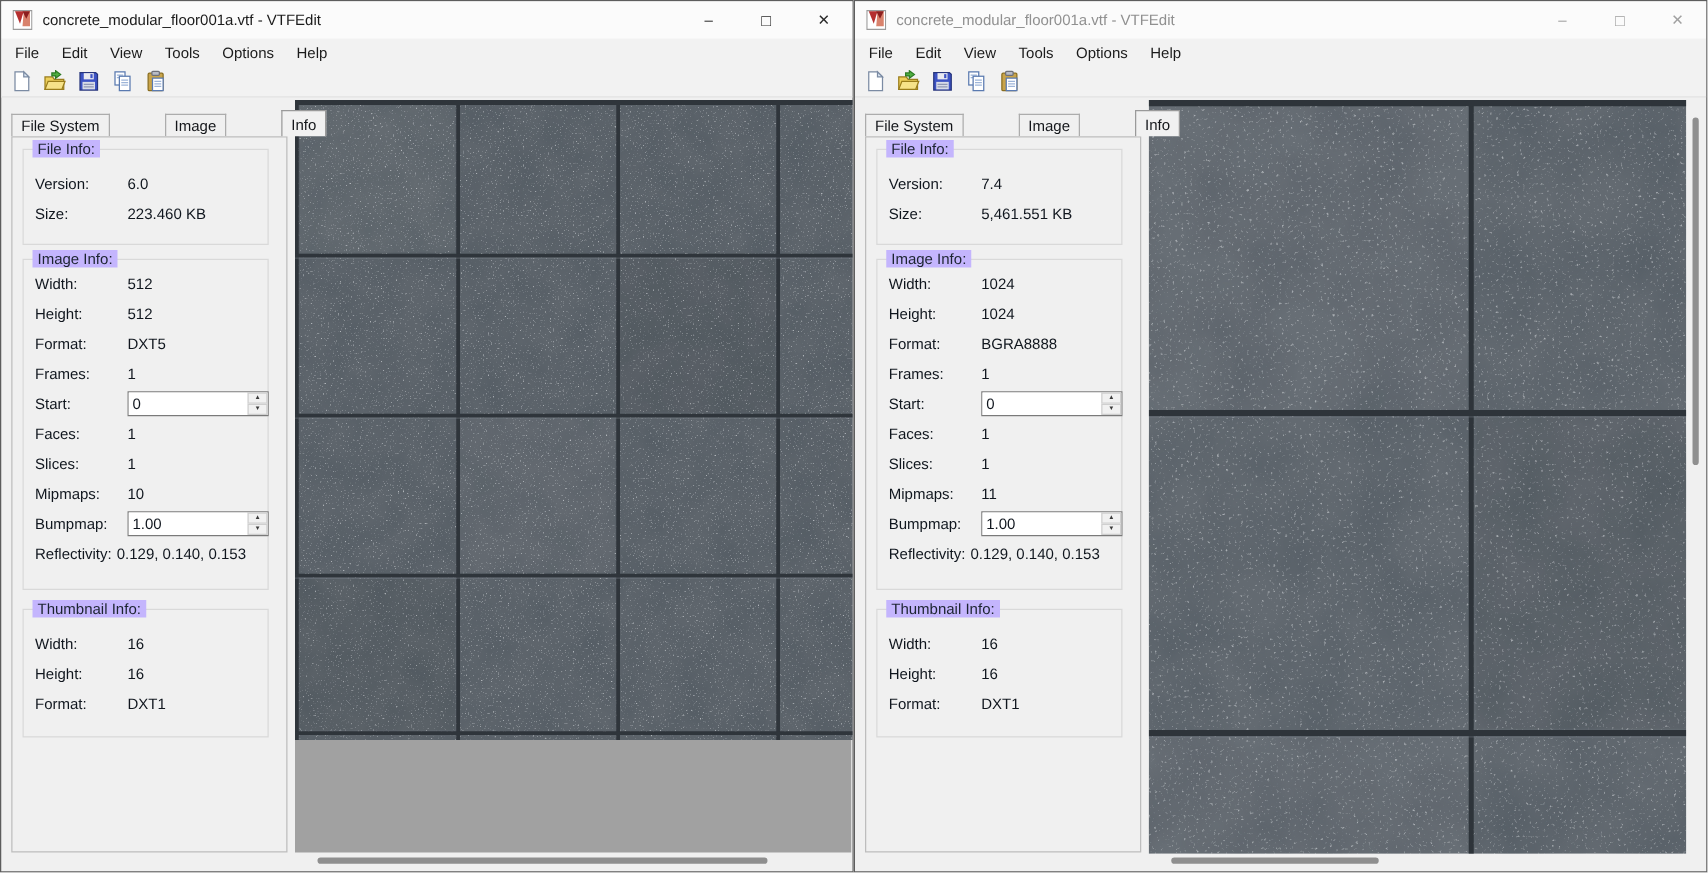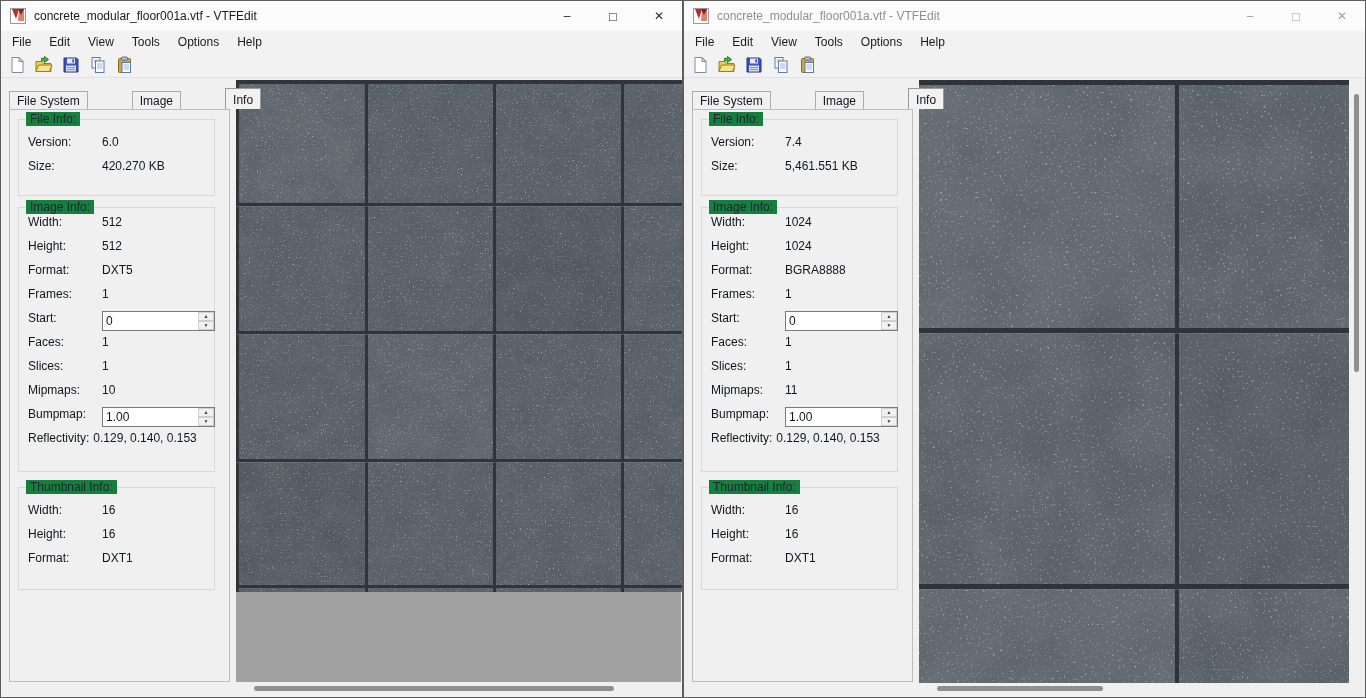--- a/index.html
+++ b/index.html
@@ -39,26 +39,26 @@
     font-size:12px; color:#14161a; align-items:flex-end;gap:44px; }
   .tab { height:18px; padding:2px 7px 0; border:1px solid #acacac; border-bottom:none;
     background:#f0f0f0; white-space:nowrap; }
   .tab.selected { height:21px; padding-top:4px; background:#f1f1f1;
     border-color:#9a9a9a; position:relative; z-index:3; }
   .tabpage { position:absolute; left:8px; top:108px; width:221px; bottom:15px;
     border:1px solid #bdbdbd; background:#f0f0f0; z-index:1; }
 
   
   .group { position:absolute; left:8px; width:197px; border:1px solid #d9d9d9; }
-  .group-title { position:absolute; top:-8px; left:7px; background:#15803d;
+  .group-title { position:absolute; top:-8px; left:7px; background:#c4b5fd;
     padding:0 4px; font-size:12px; color:#1c2430; white-space:nowrap; }
   .g-file  { top:9px;  height:77px;  padding-top:15px; }
   .g-image { top:97px; height:265px; padding-top:7px; }
   .g-thumb { top:377px; height:103px; padding-top:15px; }
-  .row { display:flex; height:24px; padding-left:9px;
+  .row { display:flex; align-items:center; height:24px; padding-left:9px;
     font-size:12px; color:#10161e; white-space:nowrap; }
   .row .lbl { min-width:74px; flex:none; }
   .row .val { color:#10161e; }
 
   
   .spinbox { display:inline-flex; width:113px; height:20px; border:1px solid #7a7a7a;
     background:#fff; align-items:stretch; }
   .spin-input { flex:1; min-width:0; border:none; outline:none; background:#fff;
     font:12px "Liberation Sans", sans-serif; color:#10161e; padding-left:3px; }
   .spin-btns { width:16px; display:flex; flex-direction:column; }
@@ -186,21 +186,21 @@
 
     <div class="tabpage">
       <div class="group g-file">
         <span class="group-title">File Info:</span>
         <div class="row">
           <span class="lbl">Version:</span>
           <span class="val">6.0</span>
         </div>
         <div class="row">
           <span class="lbl">Size:</span>
-          <span class="val">420.270 KB</span>
+          <span class="val">223.460 KB</span>
         </div>
       </div>
 
       <div class="group g-image">
         <span class="group-title">Image Info:</span>
         <div class="row">
             <span class="lbl">Width:</span>
             <span class="val">512</span>
           </div>
         <div class="row">

